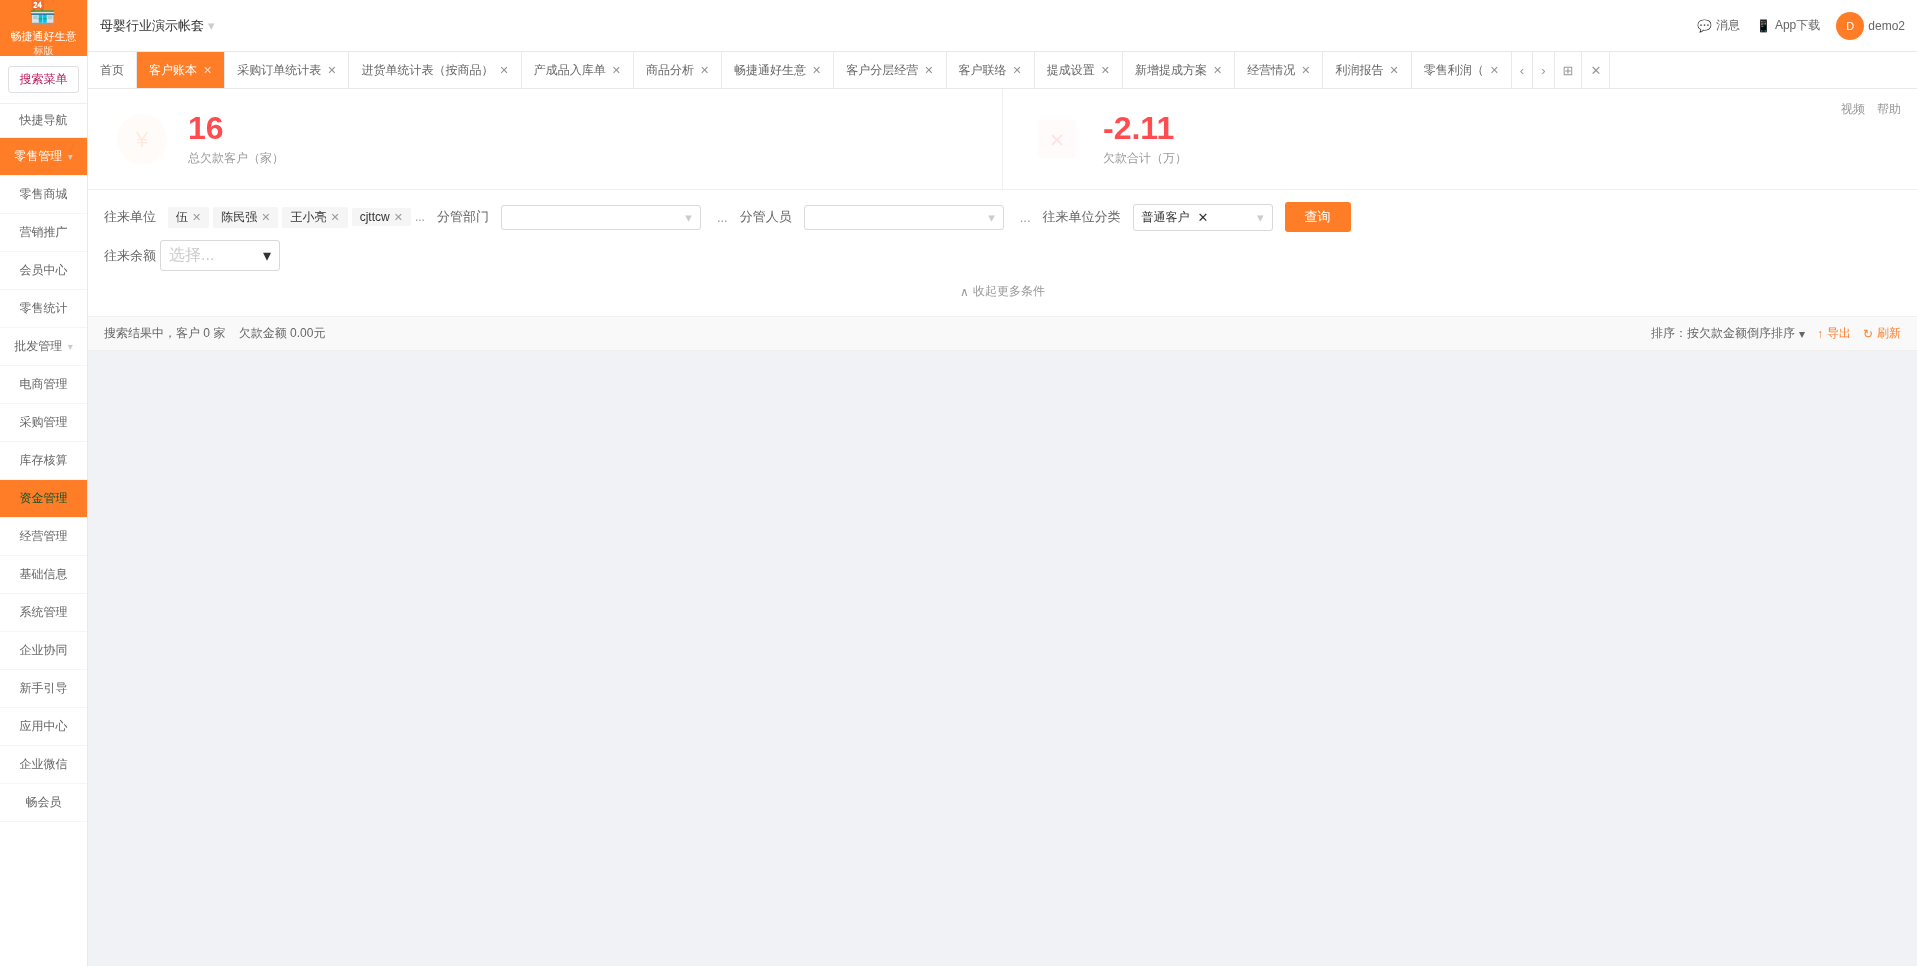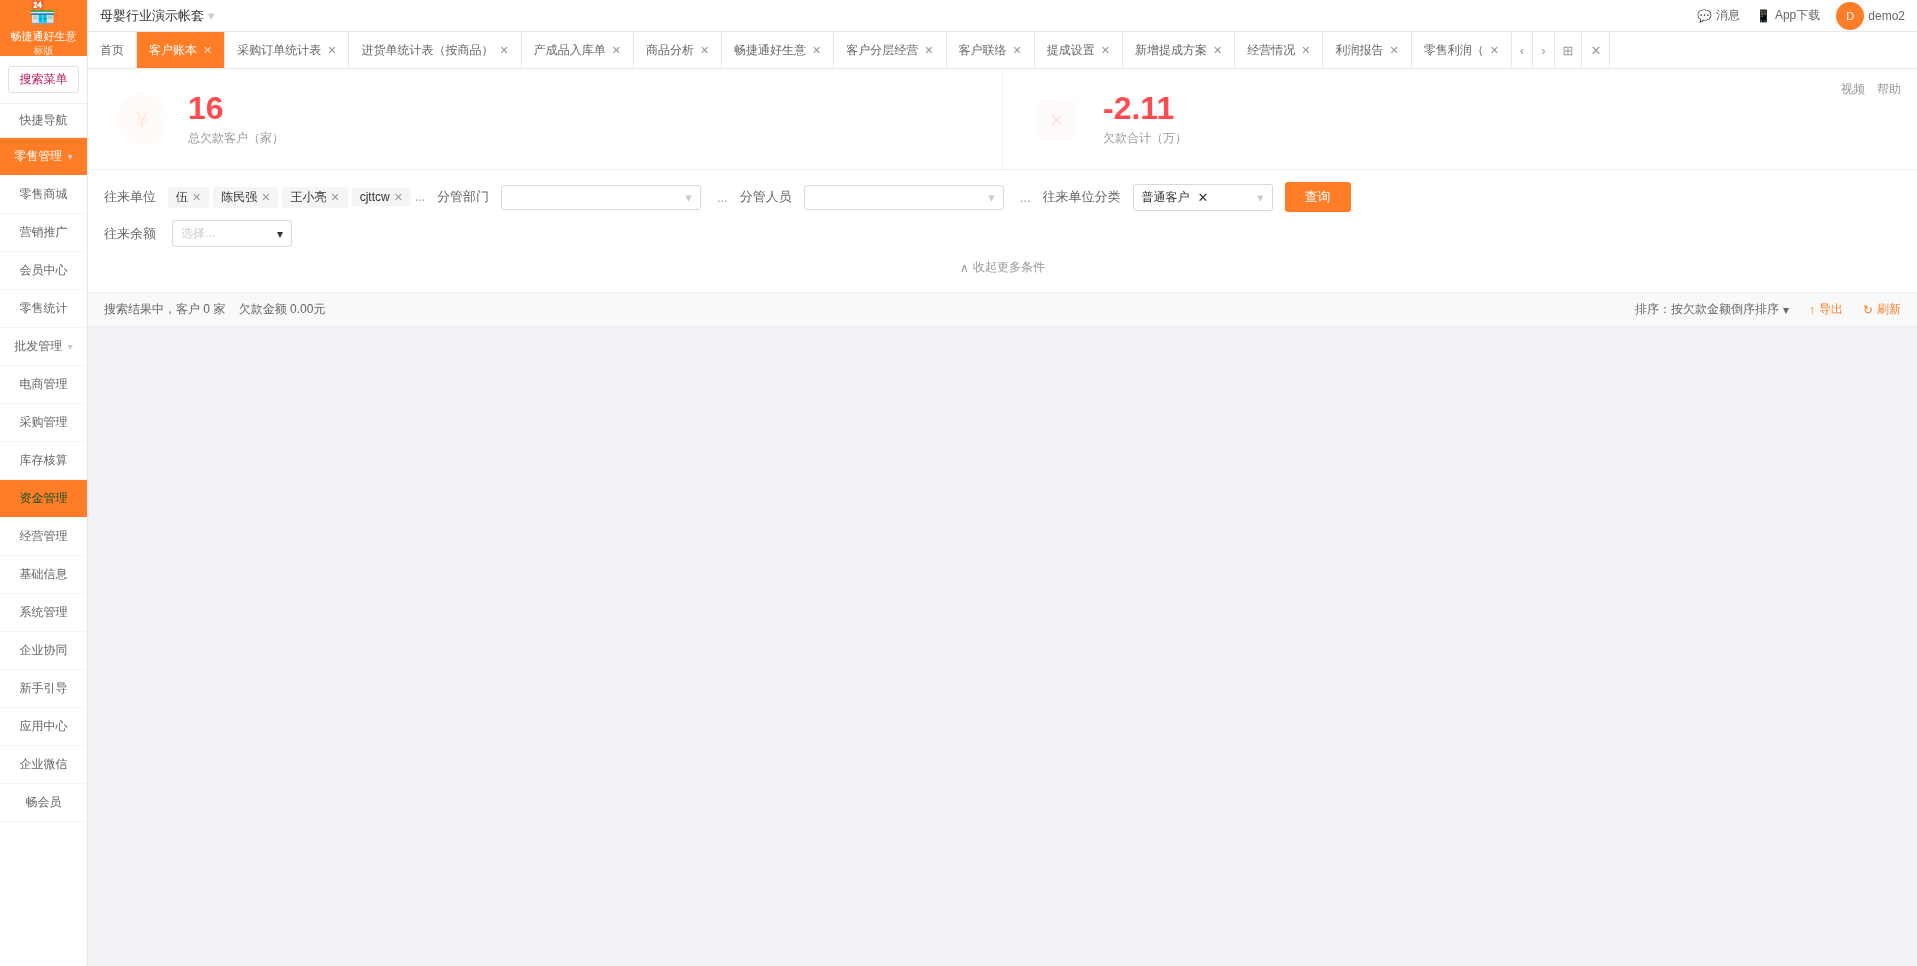--- a/index.html
+++ b/index.html
@@ -15,21 +15,21 @@
     .sidebar-logo-inner { display: flex; flex-direction: column; align-items: center; }
     .sidebar-search { padding: 10px 8px; border-bottom: 1px solid #f0f0f0; }
     .sidebar-search-btn { width: 100%; background: none; border: 1px solid #e0e0e0; border-radius: 3px; padding: 4px 6px; font-size: 12px; color: #be185d; cursor: pointer; text-align: center; }
     .sidebar-nav-btn { padding: 8px; text-align: center; border-bottom: 1px solid #f0f0f0; font-size: 12px; color: #666; cursor: pointer; }
     .sidebar-item { padding: 10px 4px; text-align: center; font-size: 12px; color: #666; cursor: pointer; border-bottom: 1px solid #f5f5f5; }
     .sidebar-item.active { background: #ff7d26; color: white; }
     .sidebar-item.has-arrow { position: relative; }
     .sidebar-item .arrow { font-size: 10px; color: #ccc; margin-left: 2px; }
 
     
-    .top-header { height: 32px; background: #fff; border-bottom: 1px solid #e8e8e8; display: flex; align-items: center; padding: 0 12px; justify-content: space-between; }
+    .top-header { height: 52px; background: #fff; border-bottom: 1px solid #e8e8e8; display: flex; align-items: center; padding: 0 12px; justify-content: space-between; }
     .top-header-left { display: flex; align-items: center; gap: 8px; }
     .industry-select { font-size: 13px; color: #333; cursor: pointer; display: flex; align-items: center; gap: 4px; }
     .top-header-right { display: flex; align-items: center; gap: 16px; font-size: 12px; color: #666; }
     .top-header-right .item { display: flex; align-items: center; gap: 4px; cursor: pointer; }
     .avatar { width: 28px; height: 28px; border-radius: 50%; background: #ff7d26; color: white; display: flex; align-items: center; justify-content: center; font-size: 11px; }
 
     
     .tab-bar { background: #fff; border-bottom: 1px solid #e8e8e8; display: flex; align-items: center; min-height: 36px; overflow: hidden; }
     .tab-item { display: flex; align-items: center; padding: 0 12px; height: 36px; font-size: 12px; color: #666; border-right: 1px solid #e8e8e8; cursor: pointer; white-space: nowrap; flex-shrink: 0; }
     .tab-item.active { background: #ff7d26; color: white; }
@@ -63,30 +63,30 @@
     .filter-tag { display: flex; align-items: center; gap: 4px; padding: 2px 8px; background: #f5f5f5; border-radius: 2px; font-size: 12px; cursor: pointer; }
     .filter-tag .tag-close { color: #999; font-size: 11px; cursor: pointer; }
     .filter-more { color: #999; cursor: pointer; font-size: 12px; }
     .filter-select { display: flex; align-items: center; gap: 4px; border: 1px solid #d9d9d9; border-radius: 3px; padding: 4px 8px; min-width: 140px; cursor: pointer; background: #fff; }
     .filter-select-wide { min-width: 200px; }
     .filter-select .arrow { color: #ccc; margin-left: auto; }
     .filter-extra-btn { color: #999; cursor: pointer; margin-left: 4px; }
     .collapse-btn { display: flex; align-items: center; gap: 4px; color: #999; font-size: 12px; cursor: pointer; width: 100%; justify-content: center; padding: 4px 0; }
 
     
-    .filter-row-2 { display: flex; align-items: center; gap: 16px; }
-    .filter-select-small { display: flex; align-items: center; gap: 4px; border: 1px solid #d9d9d9; border-radius: 3px; padding: 4px 8px; min-width: 120px; cursor: pointer; background: #fff; font-size: 12px; }
+    .filter-row-2 { display: flex; align-items: center; gap: 4px; }
+    .filter-select-small { display: flex; align-items: center; gap: 4px; border: 1px solid #d9d9d9; border-radius: 3px; padding: 4px 8px; min-width: 120px; cursor: pointer; background: #fff; font-size: 16px; }
 
     
     .query-btn { background: #ff7d26; color: white; border: none; padding: 6px 20px; border-radius: 3px; font-size: 13px; cursor: pointer; }
 
     
     .results-bar { display: flex; align-items: center; justify-content: space-between; padding: 8px 16px; background: #f9f9f9; border-bottom: 1px solid #f0f0f0; font-size: 12px; color: #666; }
     .results-bar-left { display: flex; gap: 16px; }
-    .results-bar-right { display: flex; align-items: center; gap: 20px; }
+    .results-bar-right { display: flex; align-items: center; gap: 12px; }
     .sort-btn { display: flex; align-items: center; gap: 4px; cursor: pointer; color: #666; }
     .action-btn { display: flex; align-items: center; gap: 4px; cursor: pointer; color: #ff7d26; }
 
     
     .data-table { width: 100%; background: #fff; }
     .table-header { display: flex; padding: 10px 16px; background: #fafafa; border-bottom: 1px solid #f0f0f0; font-size: 13px; color: #666; font-weight: 500; }
     .table-header .col-1 { flex: 2; }
     .table-header .col-2 { flex: 2; }
     .table-header .col-3 { flex: 1.5; }
     .table-header .col-4 { flex: 1.5; }

